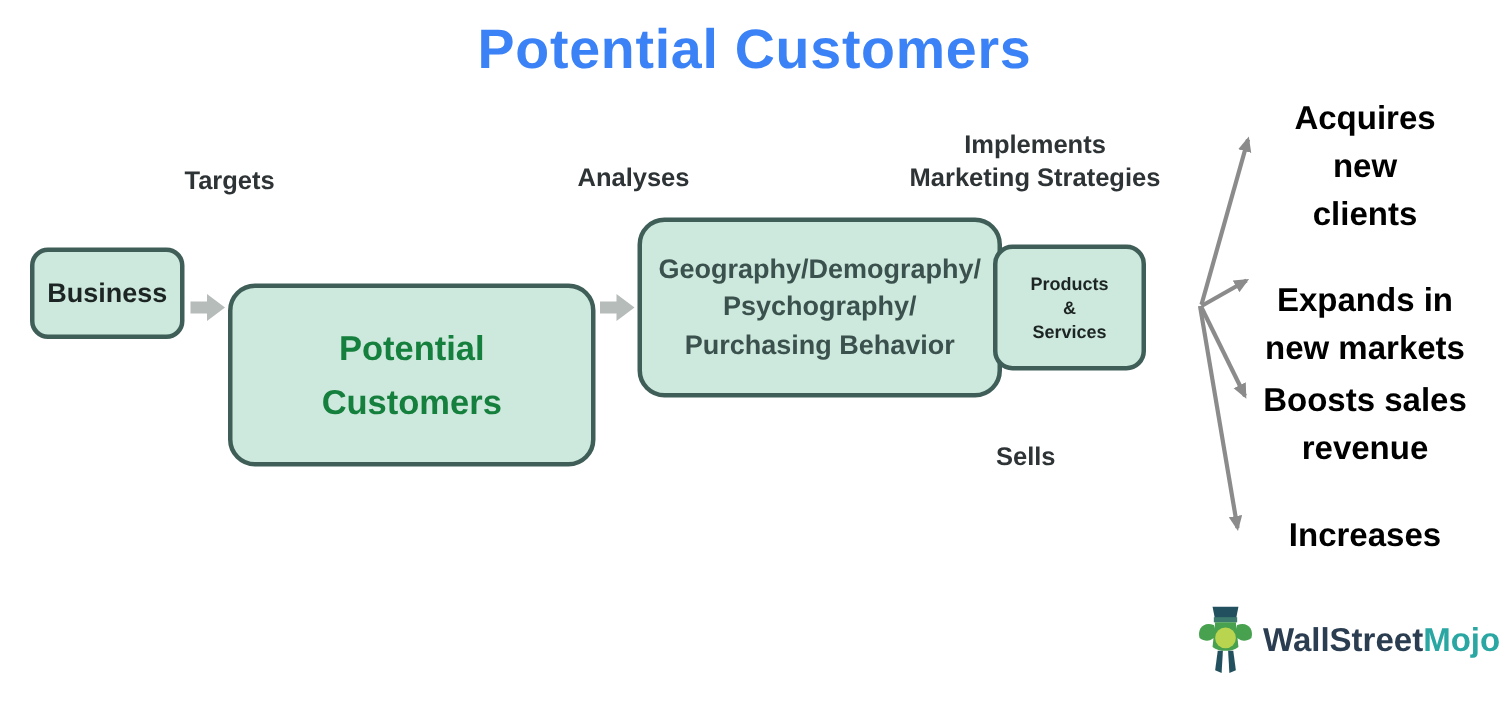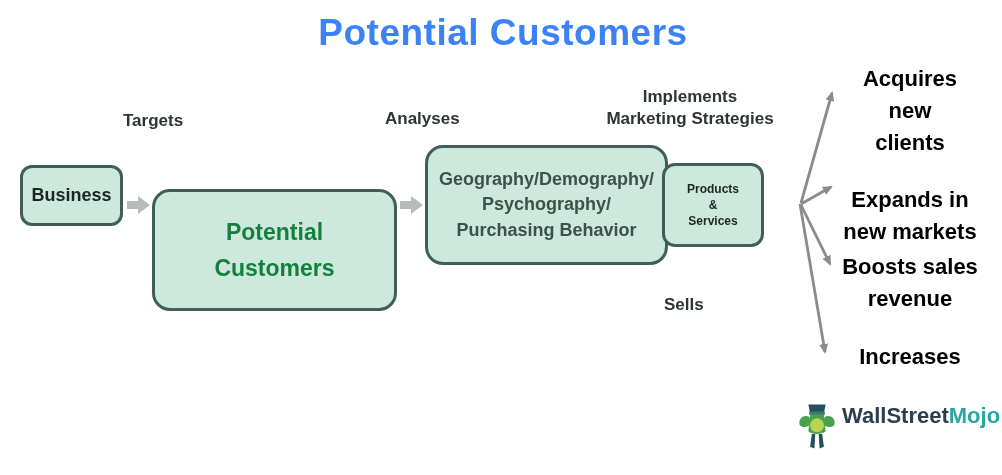--- a/index.html
+++ b/index.html
@@ -78,21 +78,21 @@
     color: #000000;
   }
   .outcome-1 { top: 63px; }
   .outcome-2 { top: 148px; margin-top: 36px; }
   .outcome-3 { top: 251px; }
   .outcome-4 { top: 341px; }
   .logo {
     position: absolute;
     left: 798px; top: 403px;
     display: flex;
-    align-items: flex-start;
+    align-items: center;
     gap: 6px;
   }
   .logo-text { font-size: 22px; font-weight: bold; white-space: nowrap; }
   .logo-dark { color: #2b3d51; }
   .logo-teal { color: #2aa7a3; }
   .line { display: block; }
 </style>
 </head>
 <body>
 

